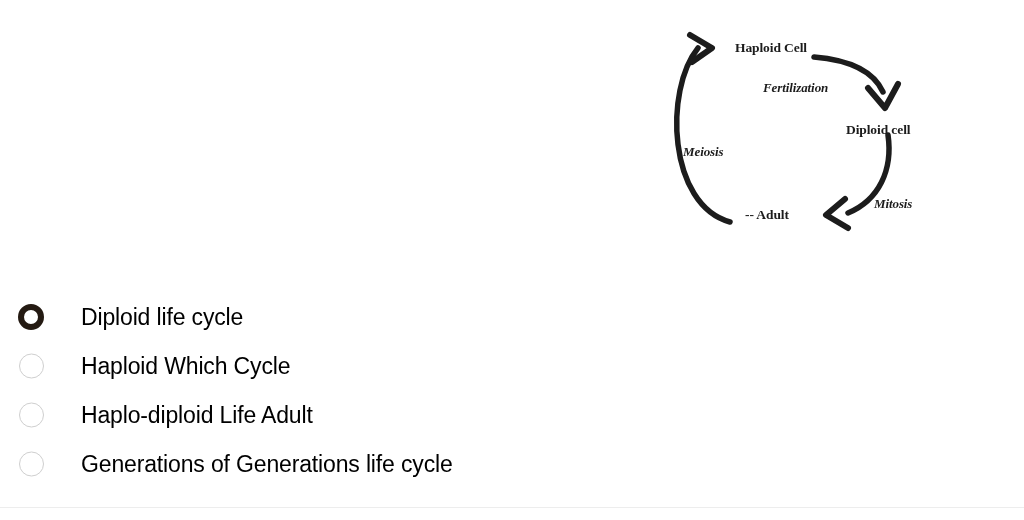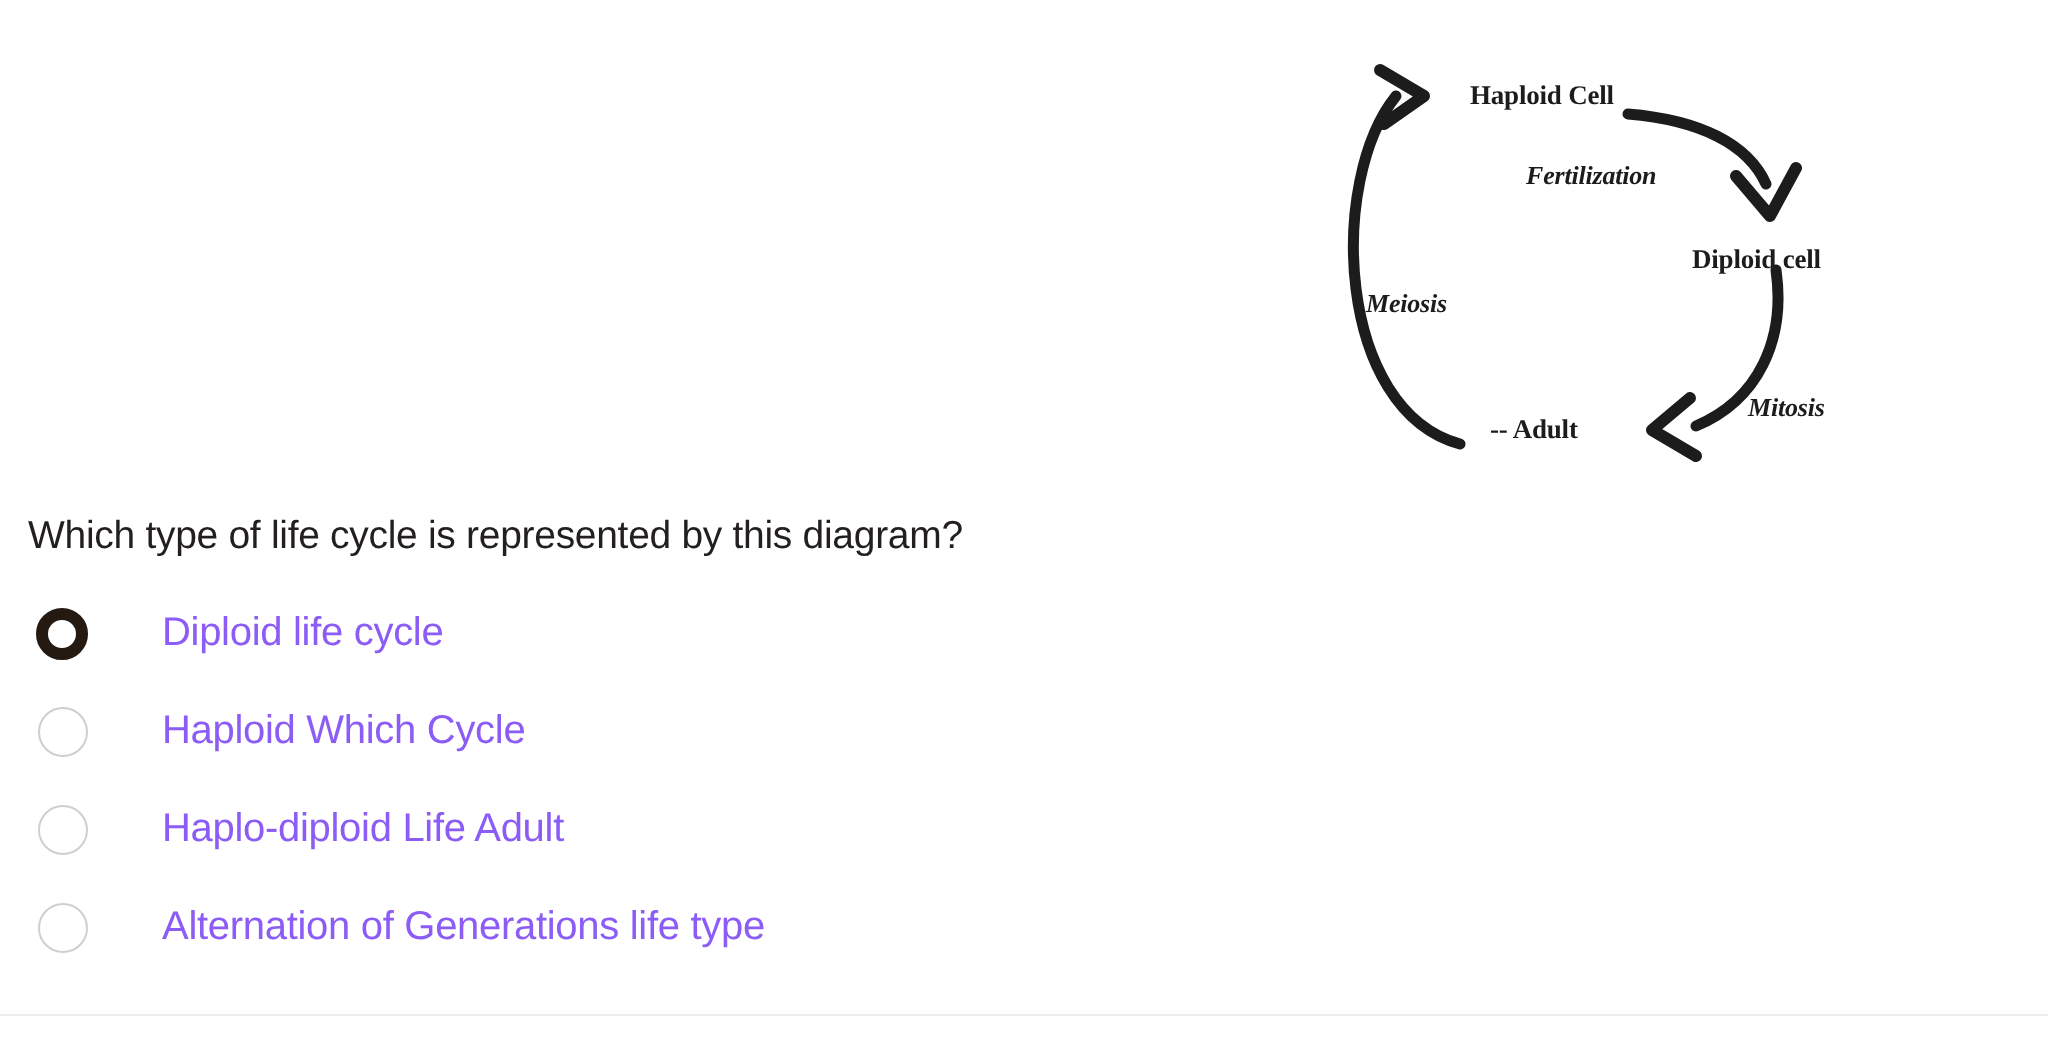--- a/index.html
+++ b/index.html
@@ -98,22 +98,22 @@
     width: 26px;
     height: 26px;
     left: 18px;
   }
   .option-label {
     position: absolute;
     left: 81px;
     top: 50%;
     transform: translateY(-50%);
     font-family: "Liberation Sans", sans-serif;
-    font-size: 20px;
-    color: #8b5cf6;
+    font-size: 23px;
+    color: #000000;
     letter-spacing: -0.15px;
     white-space: nowrap;
   }
 
   
   .divider {
     position: absolute;
     left: 0;
     top: 507px;
     width: 1024px;
@@ -152,41 +152,40 @@
       <text class="dg-label node" x="95" y="219">-- Adult</text>
 
       <text class="dg-label process" x="113" y="92">Fertilization</text>
 
       <text class="dg-label process" x="224" y="208">Mitosis</text>
 
       <text class="dg-label process" x="33" y="156">Meiosis</text>
     </svg>
   </div>
 
-  <div class="question">Which type of life cycle is represented by this diagram?</div>
 
   <div class="options">
 
     <div class="option selected">
       <span class="radio"></span>
       <span class="option-label">Diploid life cycle</span>
     </div>
 
     <div class="option">
       <span class="radio"></span>
       <span class="option-label">Haploid Which Cycle</span>
     </div>
 
     <div class="option">
       <span class="radio"></span>
       <span class="option-label">Haplo-diploid Life Adult</span>
     </div>
 
     <div class="option">
       <span class="radio"></span>
-      <span class="option-label">Alternation of Generations life type</span>
+      <span class="option-label">Generations of Generations life cycle</span>
     </div>
 
   </div>
 
   <div class="divider"></div>
 
 </div>
 
 </body></html>

